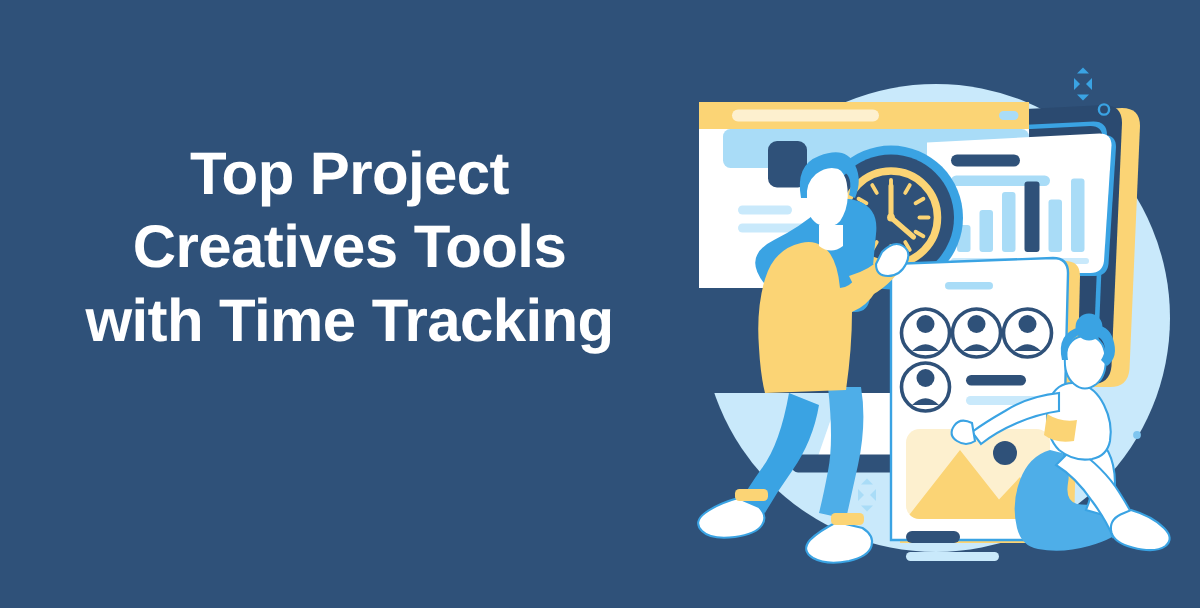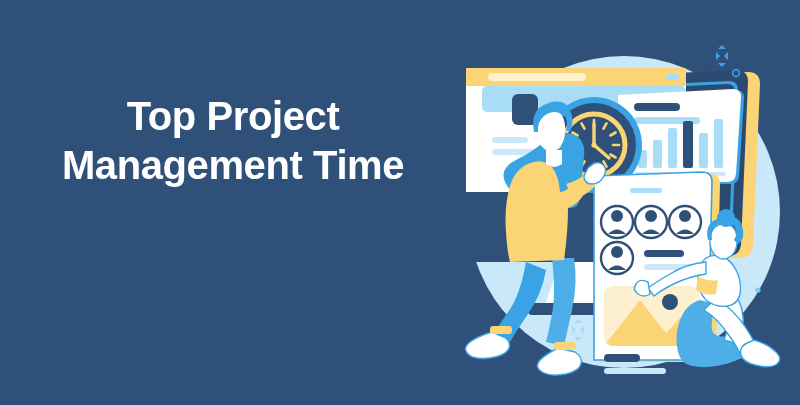--- a/index.html
+++ b/index.html
@@ -40,21 +40,22 @@
   }
   #illustration svg { display: block; }
 </style>
 </head>
 <body>
 
 <div id="page">
 
   <div id="headline">
     <span class="line">Top Project</span>
-    <span class="line">Management Time</span>
+    <span class="line">Creatives Tools</span>
+    <span class="line">with Time Tracking</span>
   </div>
 
   <div id="illustration">
     <svg width="352" height="405" viewBox="0 0 352 405" xmlns="http://www.w3.org/2000/svg">
 
       <circle cx="176" cy="212" r="156" fill="#c9e9fb"></circle>
 
       <g>
         <path d="M176 78 L300 72 Q312 72 312 84 L305 246 Q304 258 292 258 L176 258 Z" fill="#fbd475"></path>
         <path d="M168 76 L288 70 Q300 70 300 82 L293 244 Q292 256 280 256 L168 256 Z" fill="#2b4a70"></path>

